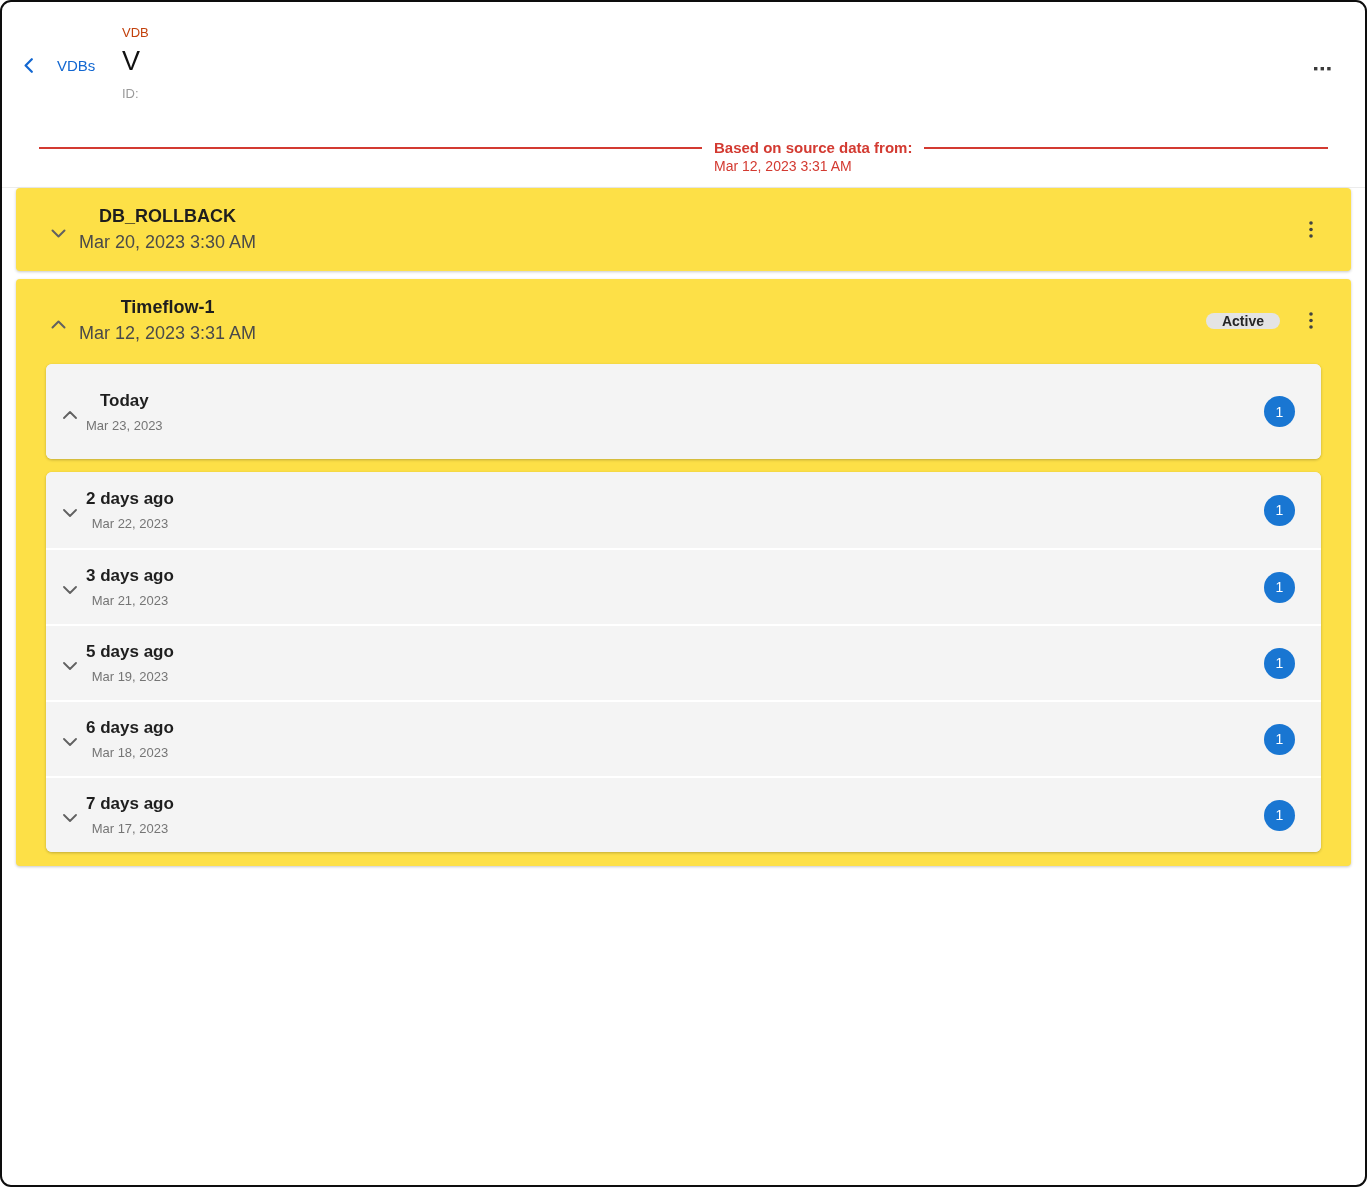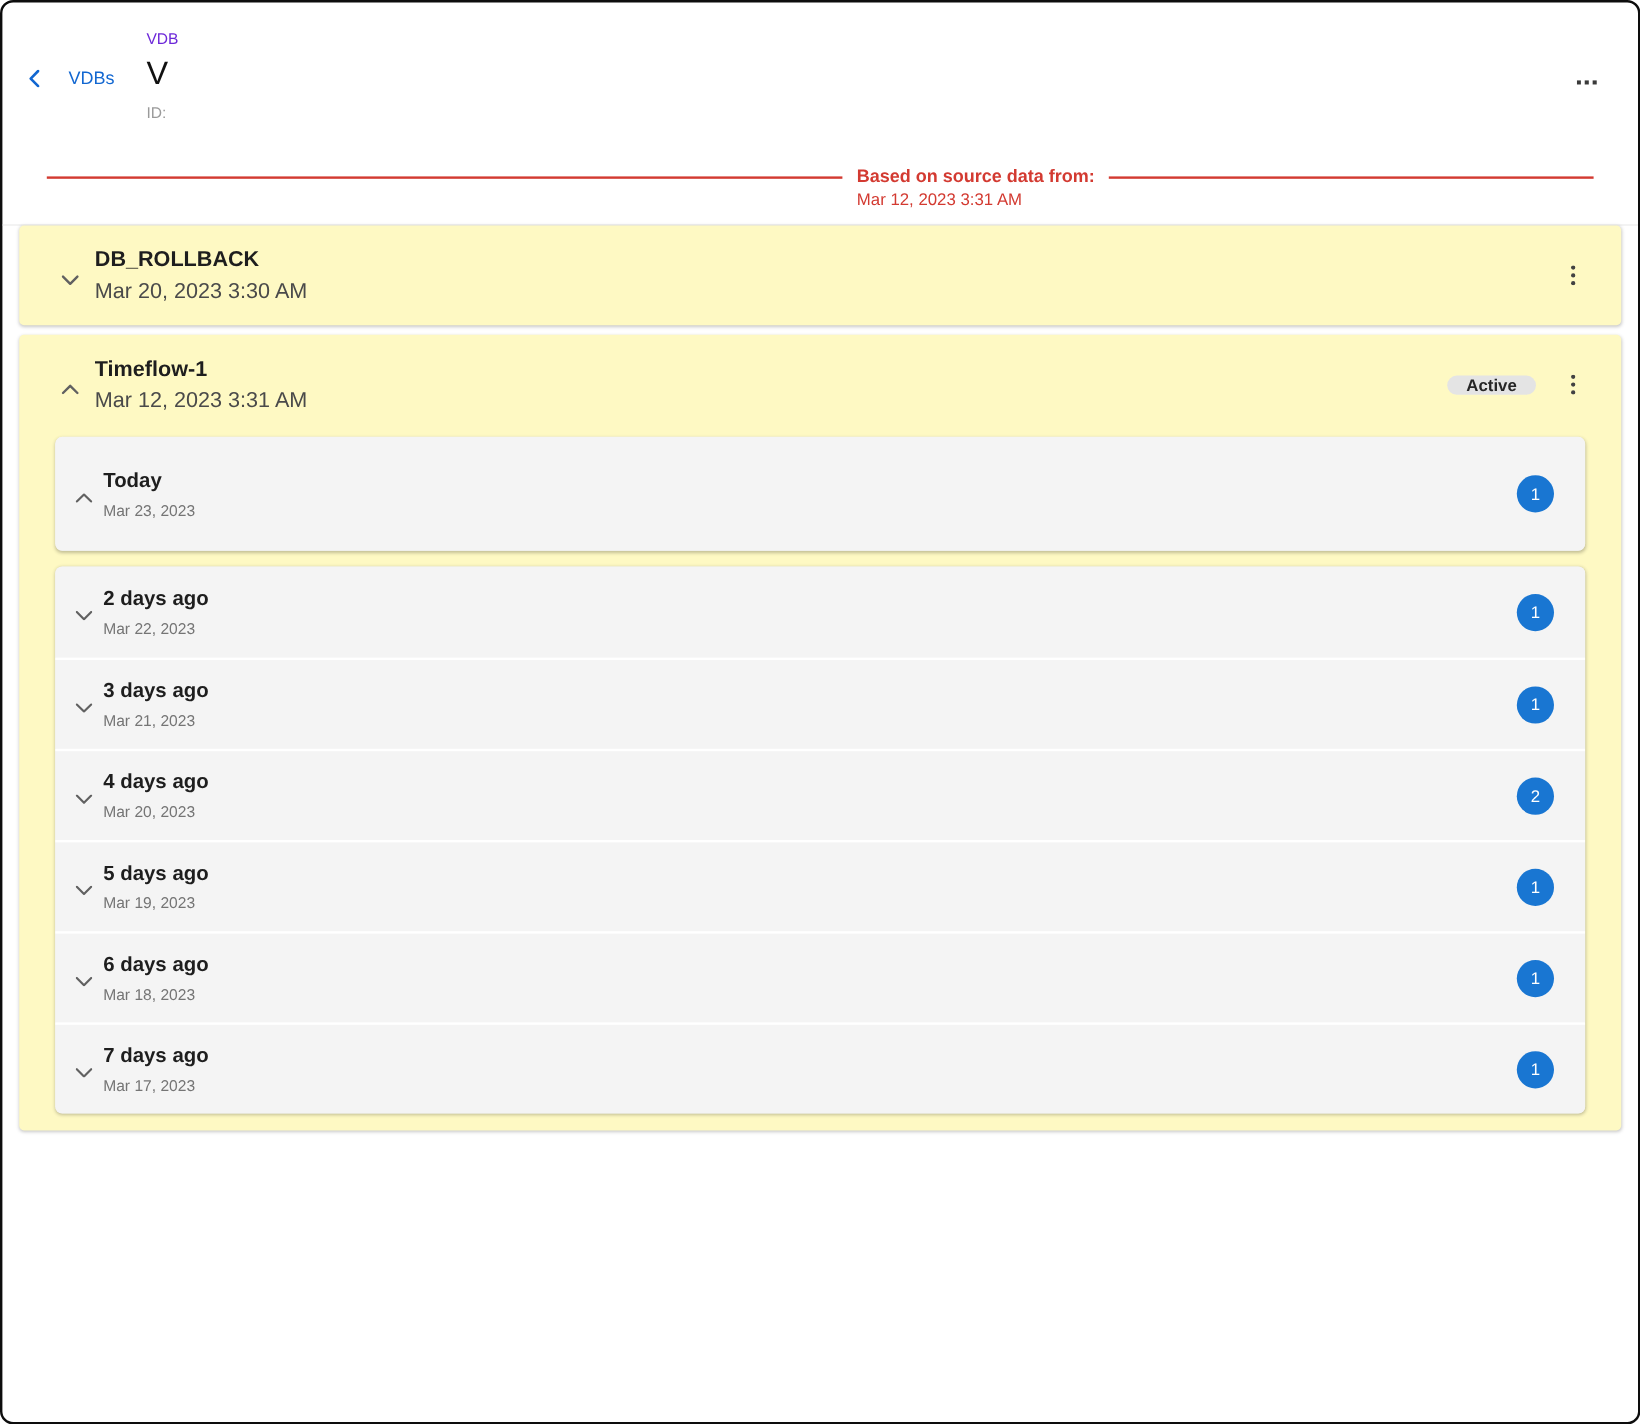--- a/index.html
+++ b/index.html
@@ -10,21 +10,21 @@
     position:relative; width:1367px; height:1187px;
     border:2px solid #0d0d0d; border-radius:11px; overflow:hidden; background:#fff;
   }
 
   
   .page-header { position:relative; height:120px; }
   .back-link {
     position:absolute; left:22px; top:55px; display:flex; align-items:center; gap:24px;
     color:#1267d1; font-size:15px; cursor:pointer;
   }
-  .entity-type { position:absolute; left:120px; top:23px; font-size:13px; color:#6d28d9; }
+  .entity-type { position:absolute; left:120px; top:23px; font-size:13px; color:#c2410c; }
   .page-title  { position:absolute; left:120px; top:44px; font-size:27px; font-weight:400; color:#111; }
   .entity-id   { position:absolute; left:120px; top:84px; font-size:13px; color:#9a9a9a; }
   .more-btn { position:absolute; right:28px; top:58px; padding:6px; cursor:pointer; }
 
   
   .tabbar { display:flex; margin:0 17px; border-bottom:1px solid #e9e9e9; }
   .tab {
     height:38px; display:flex; align-items:center; justify-content:center;
     padding:0 24px; font-size:14px; color:#8a8a8a; letter-spacing:.2px;
     cursor:pointer; position:relative;
@@ -38,21 +38,21 @@
   
   .banner { display:flex; align-items:flex-start; padding:16px 37px 12px; border-bottom:1px solid #ececec; }
   .banner-rule { border-top:2px solid #d33a31; margin-top:9px; }
   .banner-rule.left  { width:663px; }
   .banner-rule.right { flex:1; margin-left:12px; }
   .banner-text { margin-left:12px; color:#d33a31; }
   .banner-title { font-size:15px; font-weight:700; line-height:19px; }
   .banner-ts    { font-size:14px; line-height:18px; }
 
   
-  .tf-card { margin:0 14px; background:#fef9c3; border-radius:4px; box-shadow:0 1px 3px rgba(0,0,0,.22); }
+  .tf-card { margin:0 14px; background:#fde047; border-radius:4px; box-shadow:0 1px 3px rgba(0,0,0,.22);text-align:center; }
   .tf-card.first { margin-top:0; }
   .tf-card + .tf-card { margin-top:8px; }
 
   .tf-header { display:flex; align-items:center; padding:18px 30px 18px 30px; }
   .tf-chevron { width:24px; display:flex; justify-content:center; margin-top:8px; cursor:pointer; flex:none; }
   .tf-titleblock { margin-left:9px; }
   .tf-name { font-size:18px; font-weight:700; color:#1e1e1e; }
   .tf-date { font-size:18px; color:#4a4a4a; margin-top:5px; }
   .tf-right { margin-left:auto; display:flex; align-items:center; gap:21px; }
   .status-pill {
@@ -245,34 +245,20 @@
                 </svg>
               </span>
           </div>
           <div class="grp-text">
             <div class="grp-title">3 days ago</div>
             <div class="grp-date">Mar 21, 2023</div>
           </div>
           <div class="count-badge">1</div>
         </div>
 
-        <div class="group-row">
-          <div class="grp-chevron">
-            <span>
-                <svg width="14" height="8" viewBox="0 0 14 8">
-                  <path d="M1 1l6 6 6-6" stroke="#616161" stroke-width="1.8" fill="none" stroke-linecap="round" stroke-linejoin="round"></path>
-                </svg>
-              </span>
-          </div>
-          <div class="grp-text">
-            <div class="grp-title">4 days ago</div>
-            <div class="grp-date">Mar 20, 2023</div>
-          </div>
-          <div class="count-badge">2</div>
-        </div>
 
         <div class="group-row">
           <div class="grp-chevron">
             <span>
                 <svg width="14" height="8" viewBox="0 0 14 8">
                   <path d="M1 1l6 6 6-6" stroke="#616161" stroke-width="1.8" fill="none" stroke-linecap="round" stroke-linejoin="round"></path>
                 </svg>
               </span>
           </div>
           <div class="grp-text">

